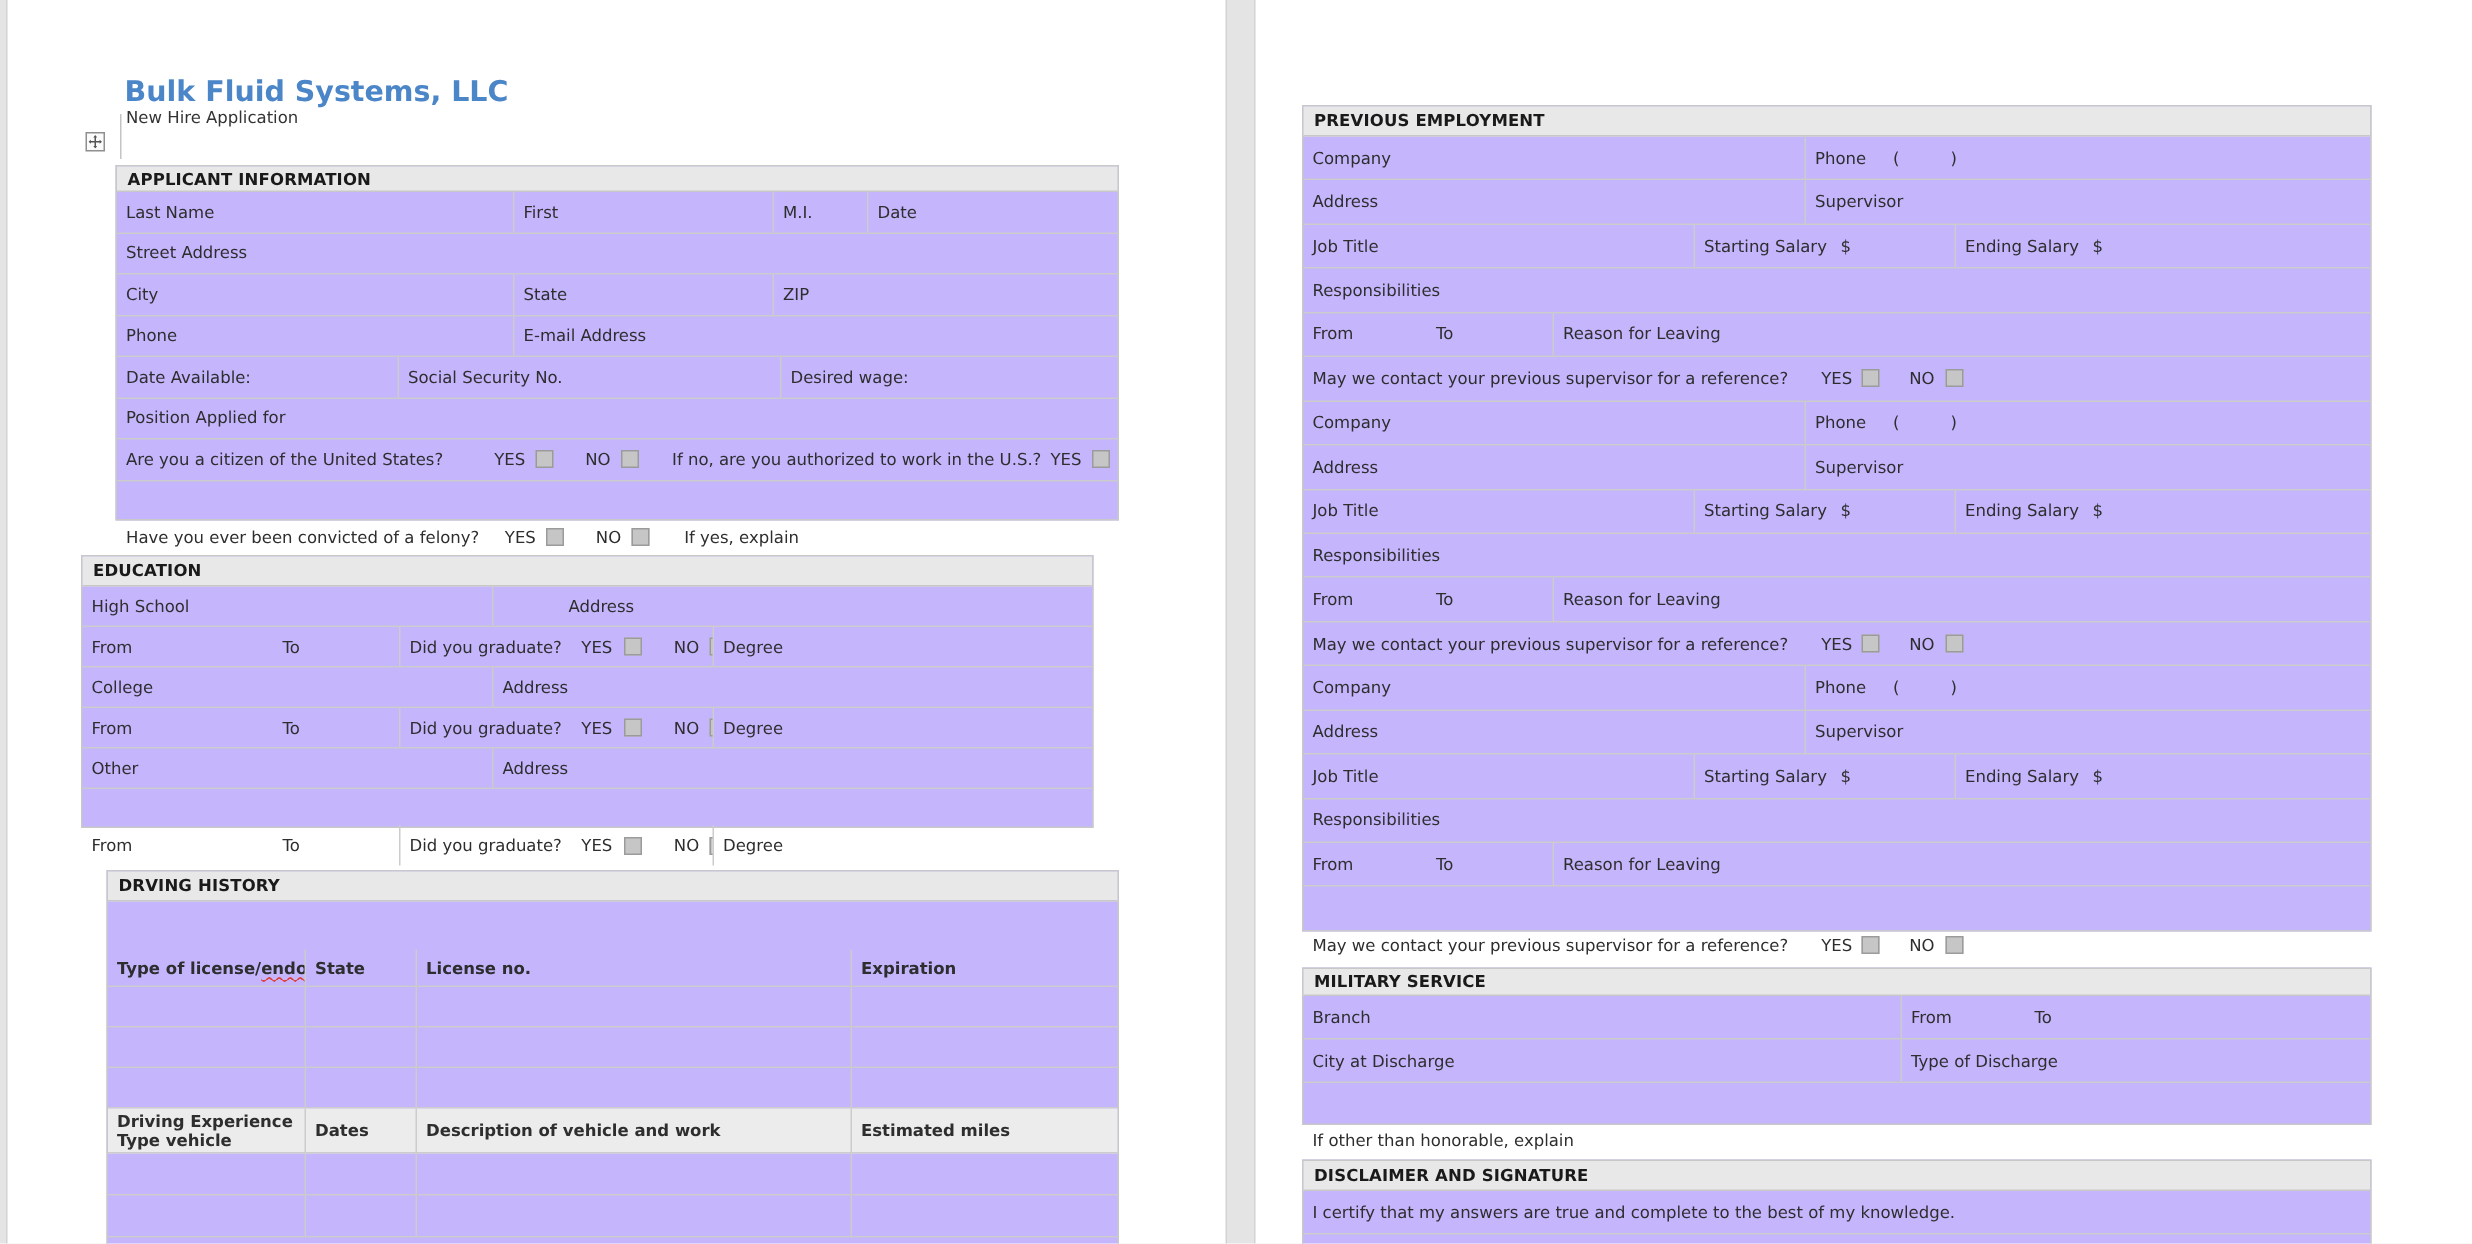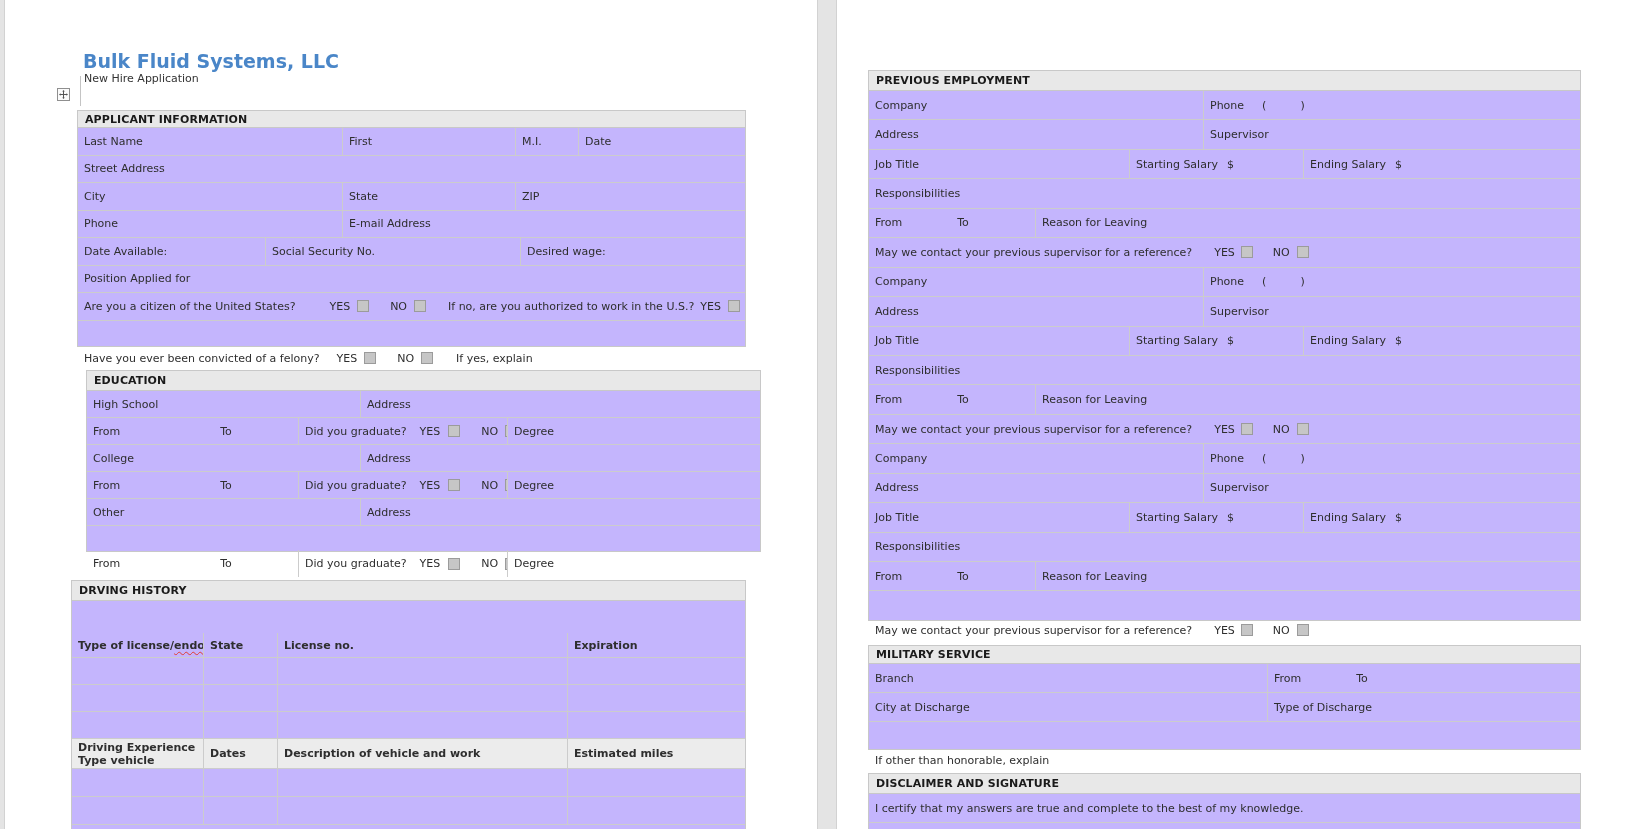--- a/index.html
+++ b/index.html
@@ -124,25 +124,25 @@
         <span>Have you ever been convicted of a felony?</span>
         <span style="margin-left:17px;">YES</span>
         <span class="cb" style="margin-left:7px;"></span>
         <span style="margin-left:21px;">NO</span>
         <span class="cb" style="margin-left:7px;"></span>
         <span style="margin-left:23px;">If yes, explain</span>
       </div>
     </div>
   </div>
 
-  <div class="tbl" style="left:86px;top:370px;width:675px;height:182px;">
+  <div class="tbl" style="left:54px;top:370px;width:675px;height:182px;">
     <div class="bar" style="height:20px;">
       <span>EDUCATION</span>
     </div>
-    <div class="row" style="height:27px;">
+    <div class="row" style="height:27px;gap:44px;">
       <div class="c" style="width:274px;">
           <span>High School</span>
         </div>
       <div class="c grow">
           <span>Address</span>
         </div>
     </div>
     <div class="row" style="height:27px;">
       <div class="c" style="width:212px;">
         <span>From</span>

